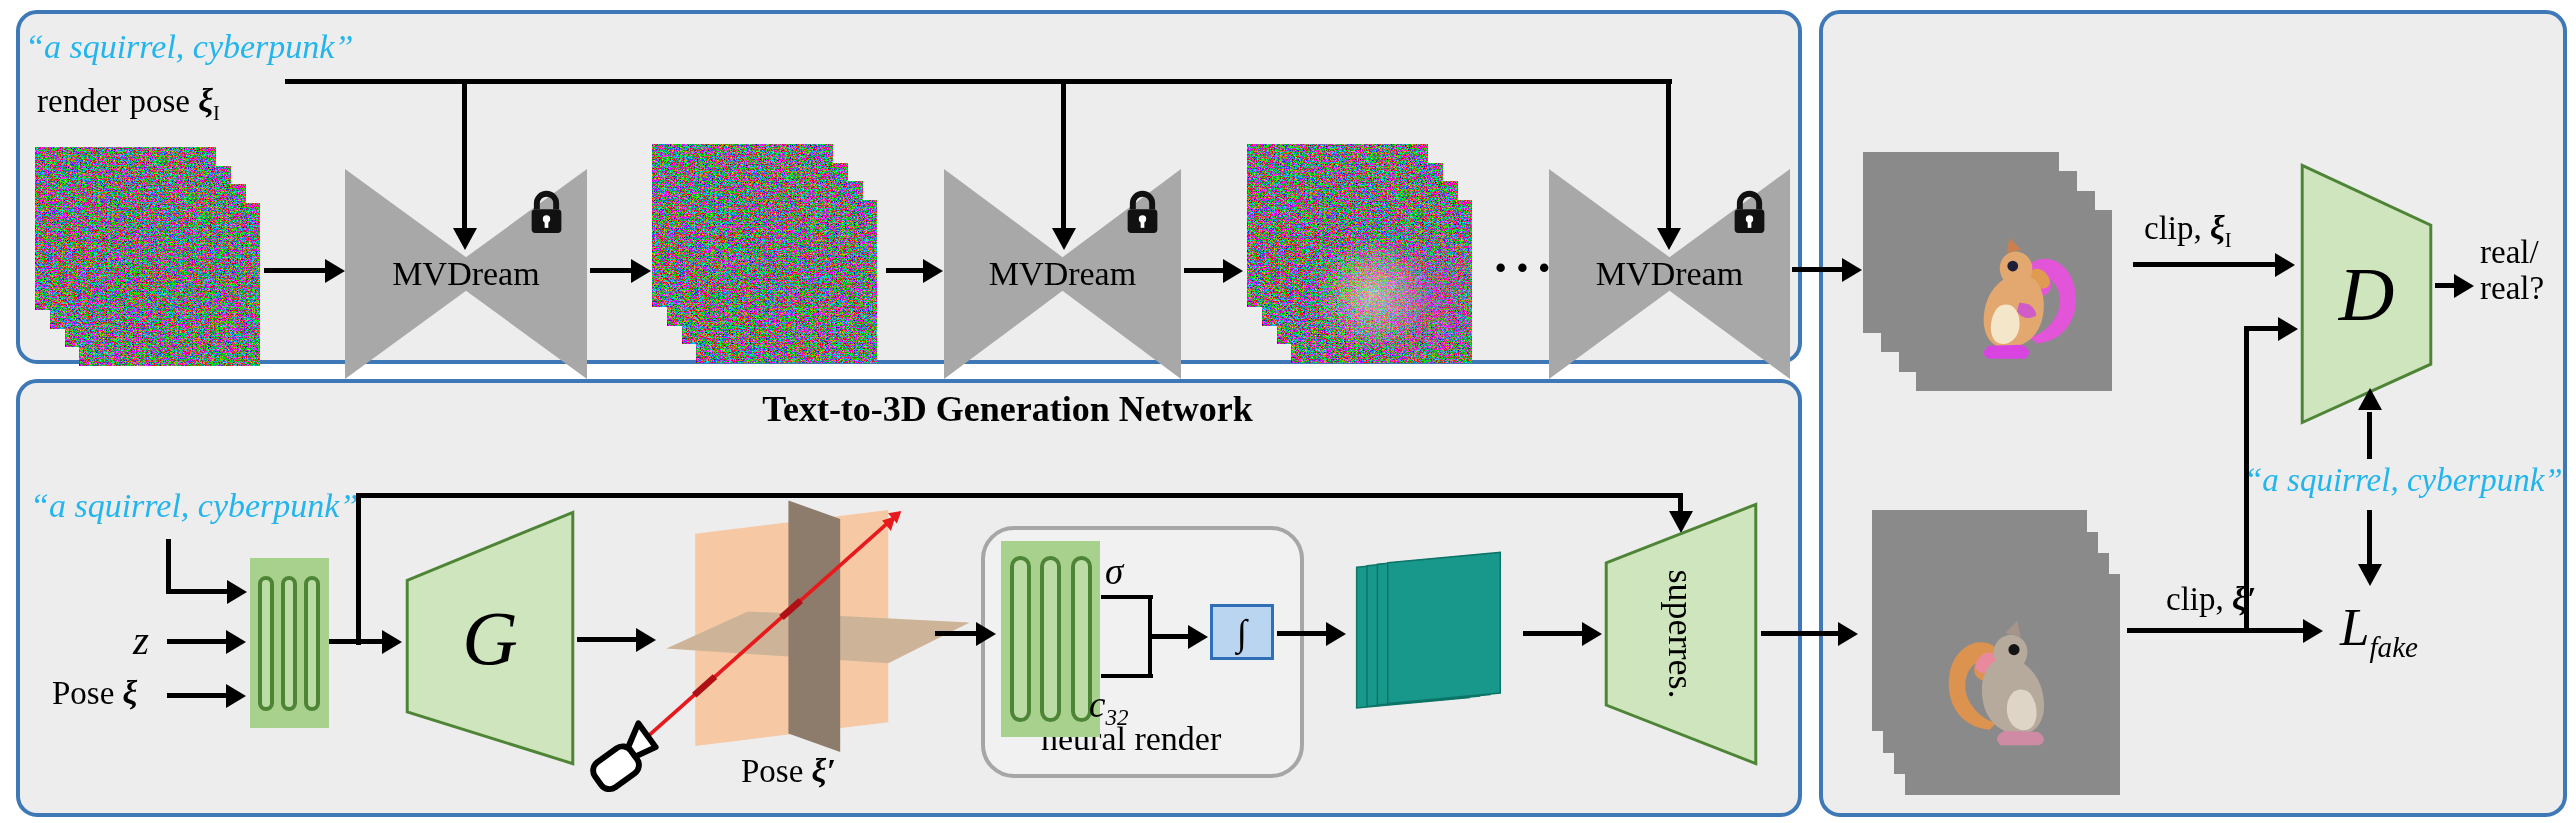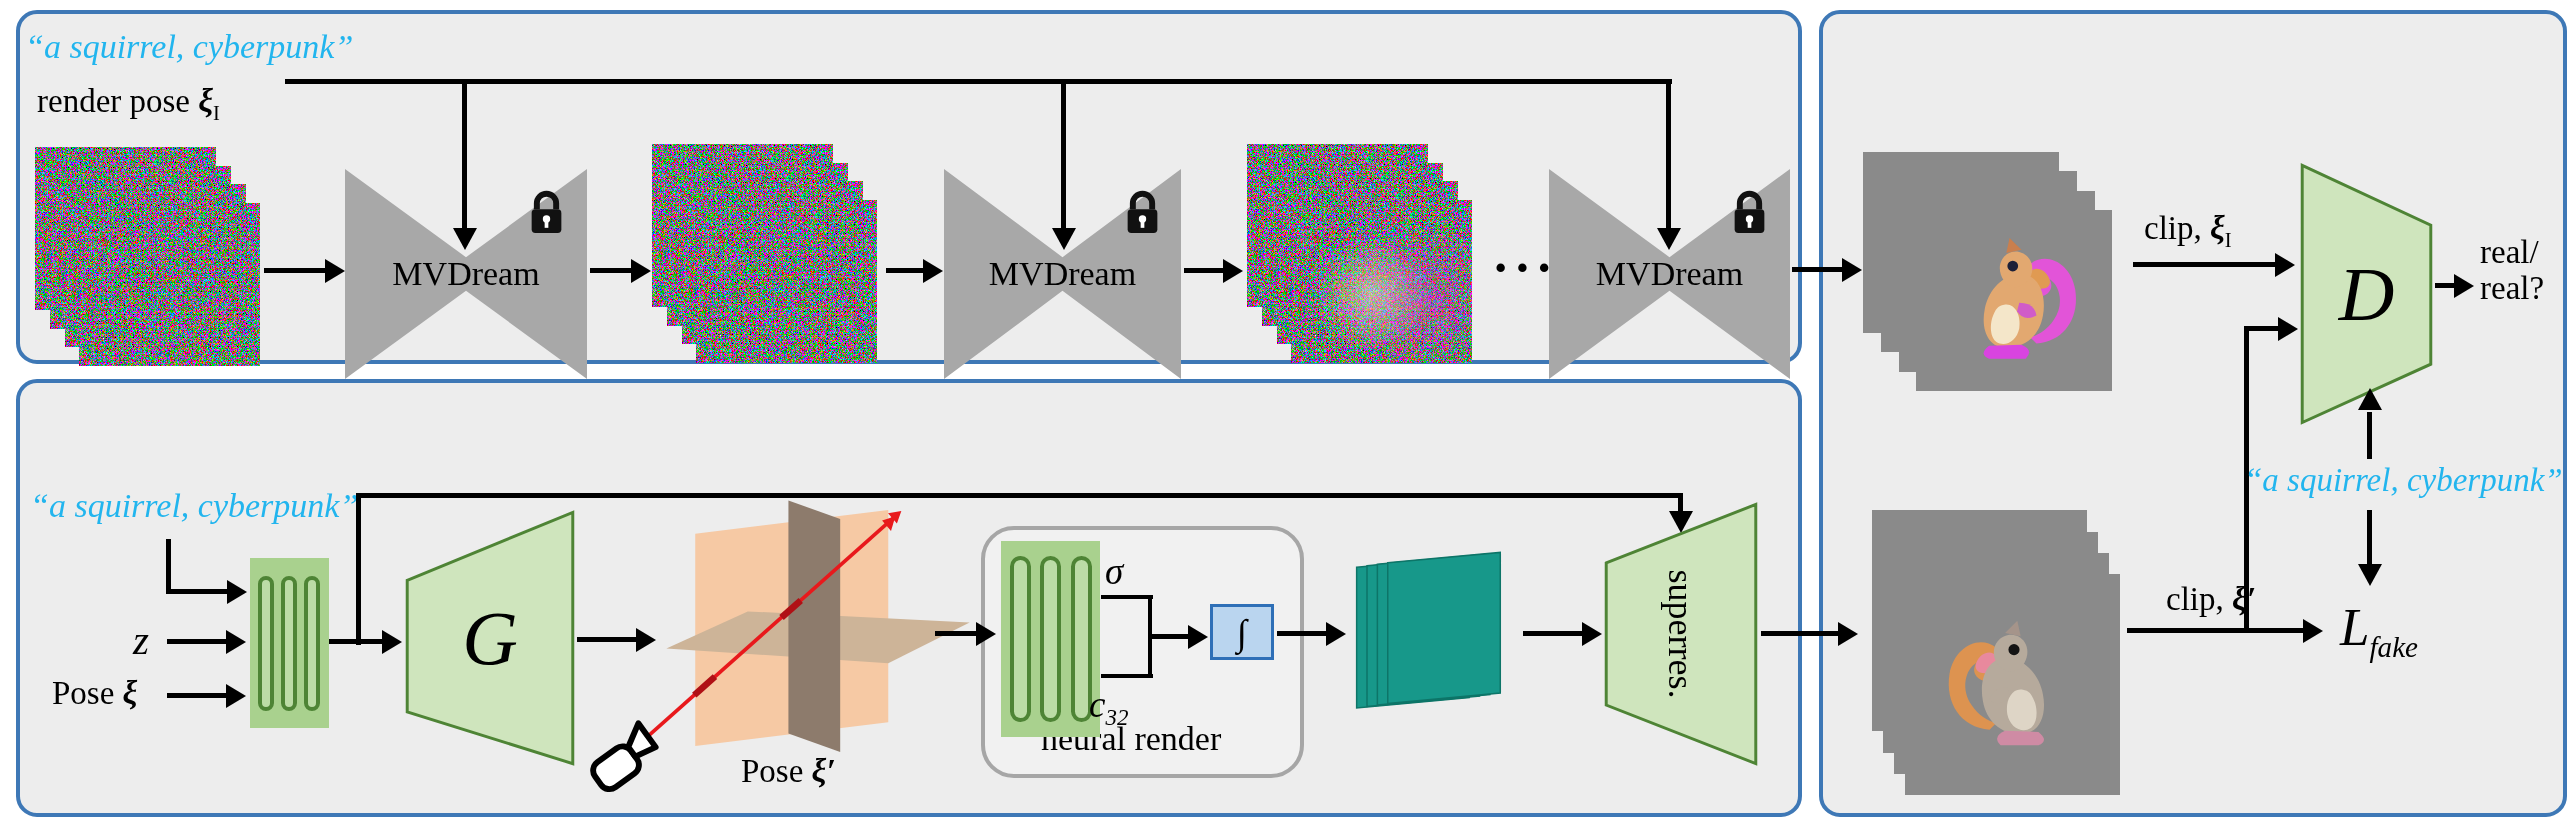--- a/index.html
+++ b/index.html
@@ -177,20 +177,21 @@
   </div>
   <svg class="abs" style="left:1730px;top:187px;" width="39" height="49" viewBox="0 0 52 66">
     <path d="M13,30 v-8 a13,13 0 0 1 26,0 v8" fill="none" stroke="#111" stroke-width="8"></path>
     <rect x="6" y="30" width="40" height="32" rx="5" fill="#111"></rect>
     <circle cx="26" cy="43" r="5" fill="#fff"></circle>
       <rect x="23.5" y="45" width="5" height="10" fill="#fff"></rect>
   </svg>
   <div class="arr-r z9" style="left:1792px;top:267px;width:50px;"></div>
 
   <div class="panel" style="left:16.3px;top:379px;width:1786px;height:438px;"></div>
+  <div class="title" style="left:630px;top:388px;width:755px;">Text-to-3D Generation Network</div>
   <div class="cyan abs" style="left:30px;top:487px;">“a squirrel, cyberpunk”</div>
 
   <div class="vline" style="left:166px;top:539px;height:55px;"></div>
   <div class="arr-r" style="left:166px;top:589px;width:61px;"></div>
   <div class="lbl math" style="left:133px;top:616px;font-size:41px;">z</div>
   <div class="arr-r" style="left:167px;top:639px;width:59px;"></div>
   <div class="lbl" style="left:52px;top:675px;">
     <span>Pose</span>
     <span class="xi">ξ</span>
   </div>

